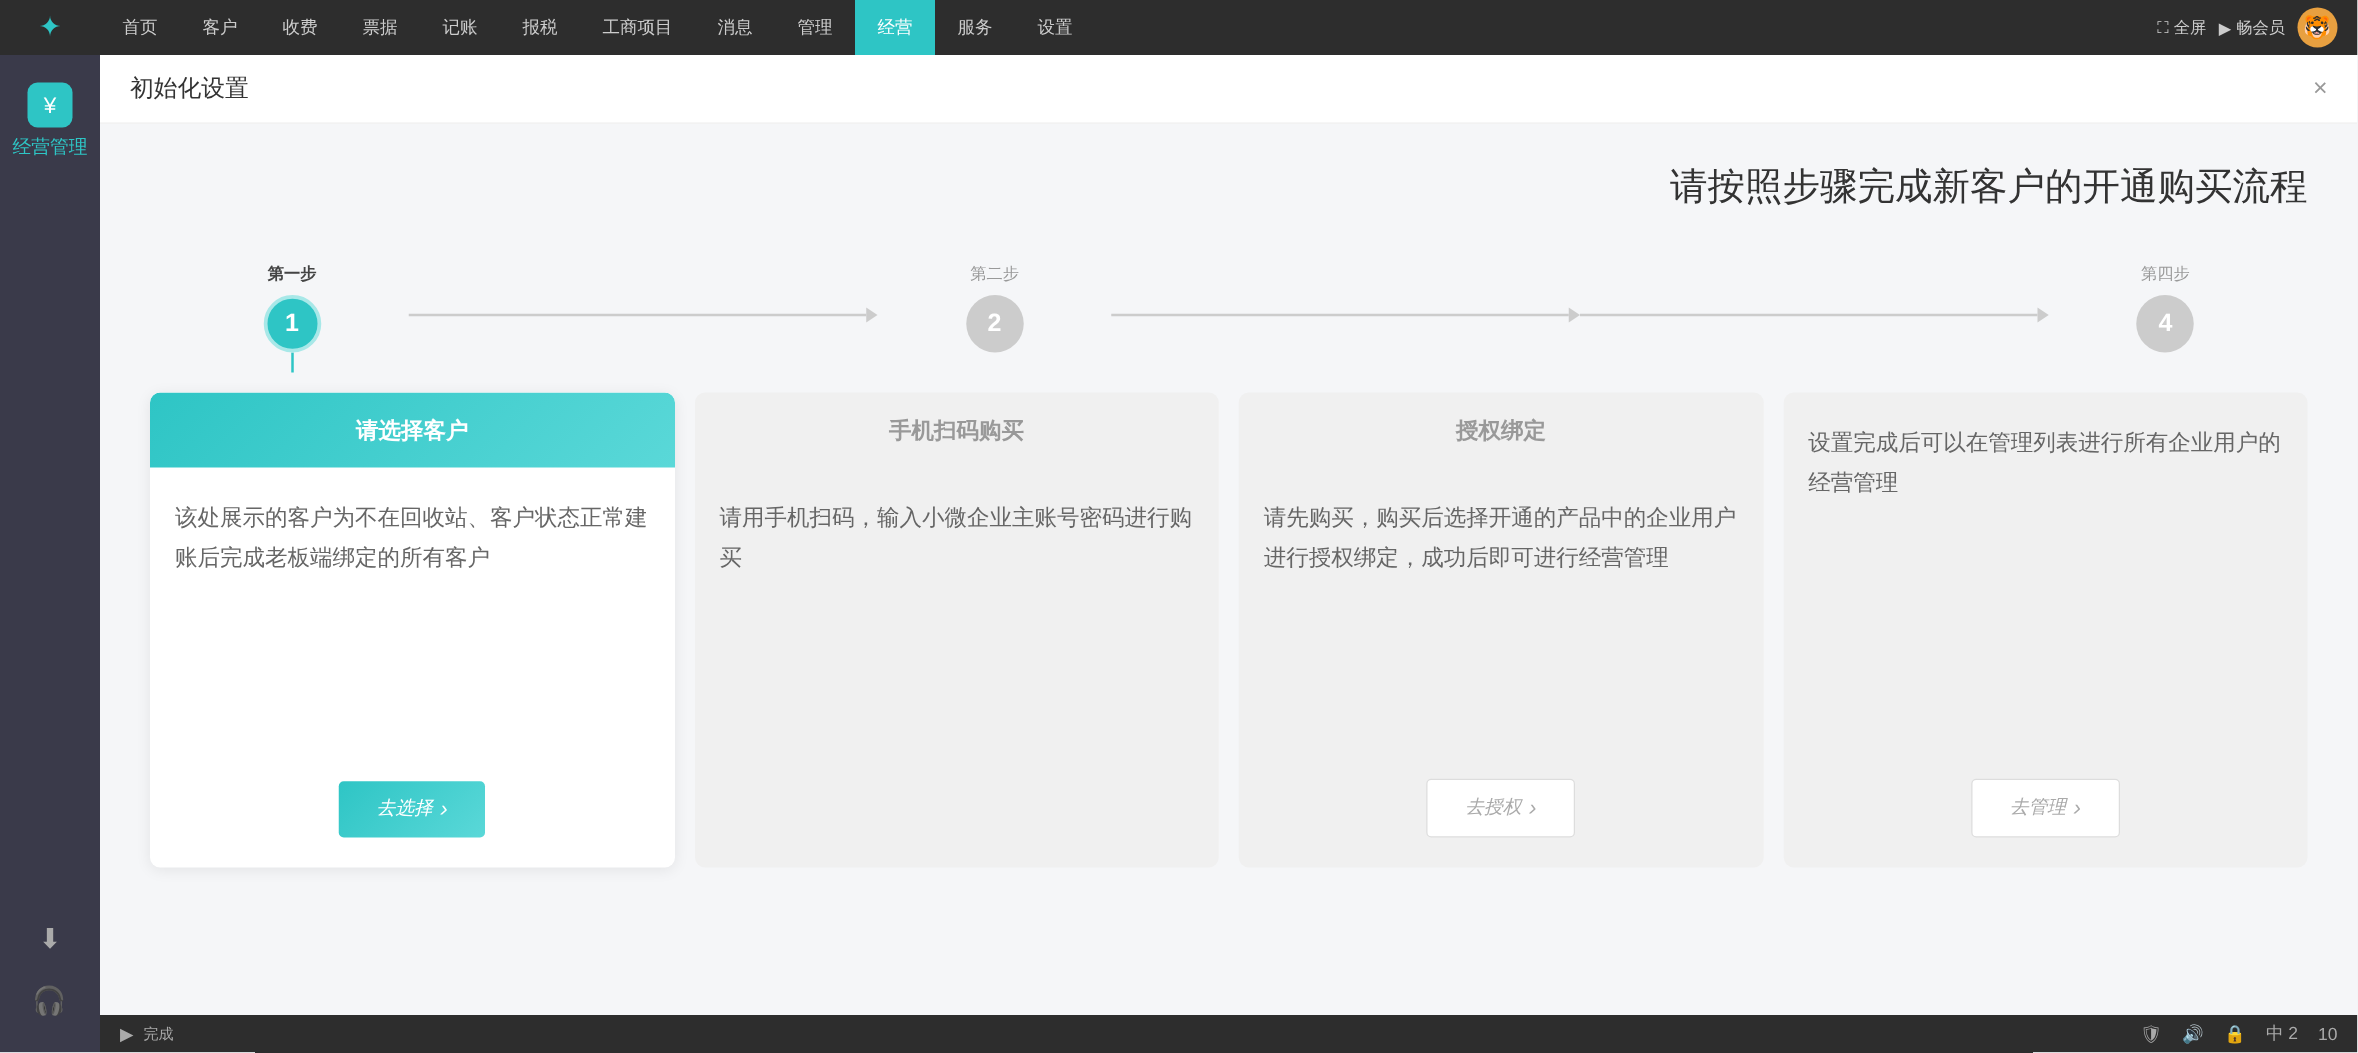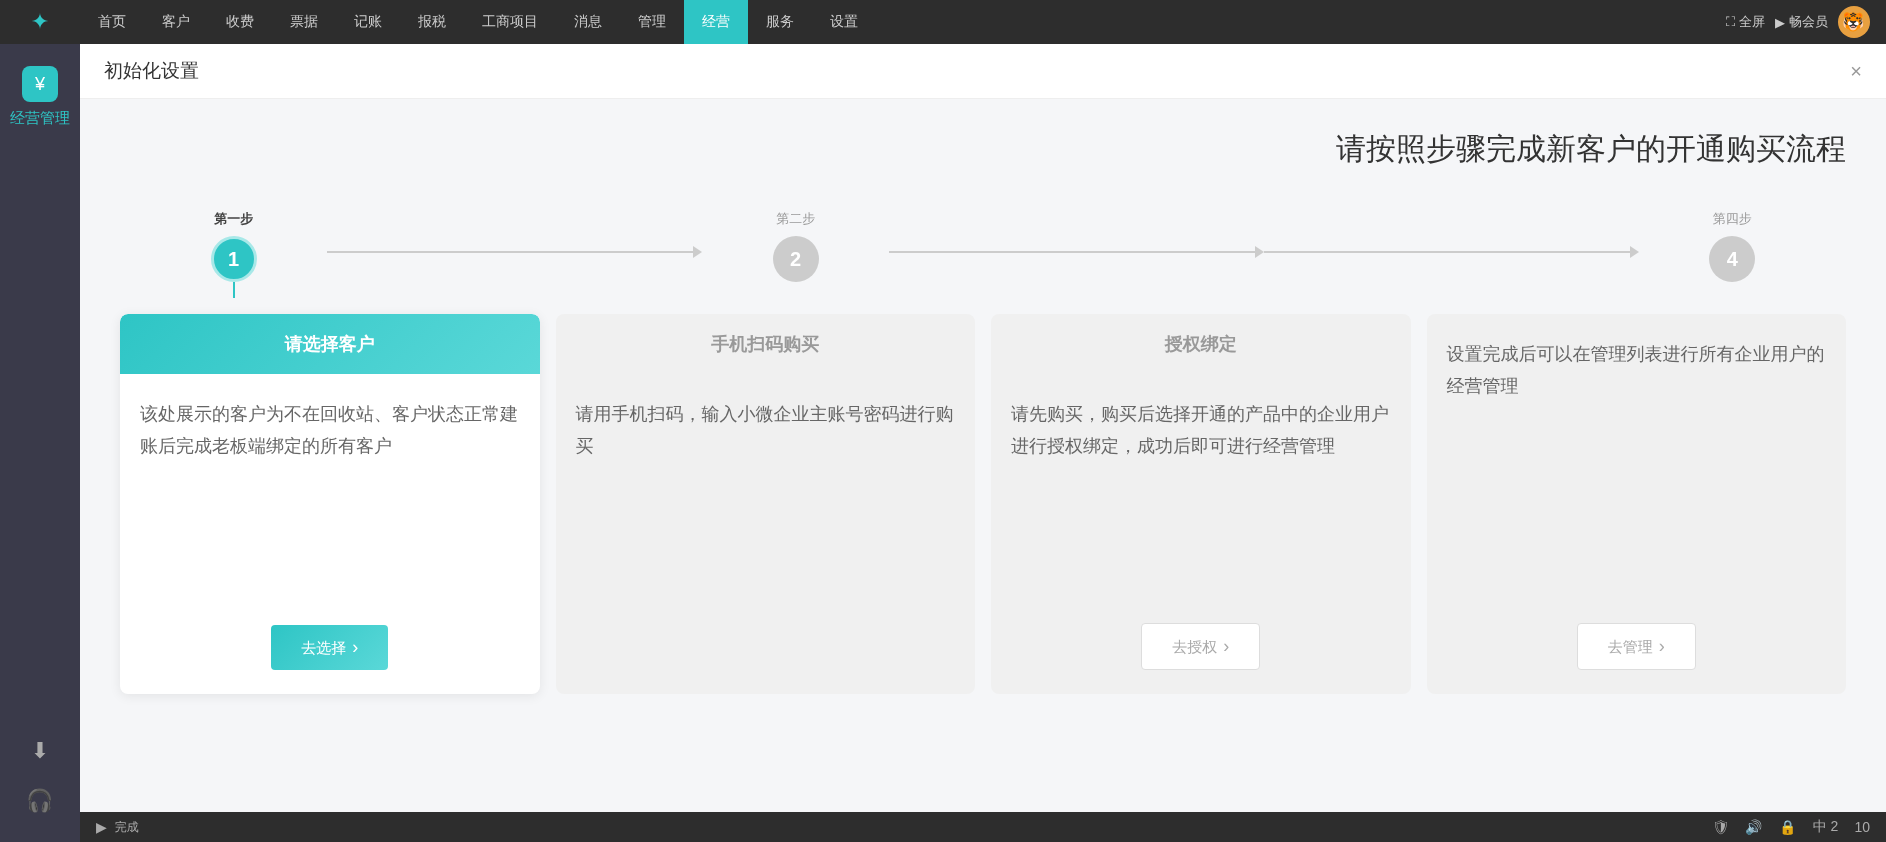--- a/index.html
+++ b/index.html
@@ -212,22 +212,23 @@
       justify-content: center;
     }
 
     .action-btn {
       padding: 12px 30px;
       border-radius: 4px;
       font-size: 15px;
       cursor: pointer;
       border: none;
       display: flex;
-      align-items: flex-end;
+      align-items: flex-start;
       gap: 6px;
+      font-style: italic;
     }
     .action-btn.primary {
       background: linear-gradient(135deg, #2ec5c5, #5ad8d8);
       color: #fff;
     }
     .action-btn.secondary {
       background: #fff;
       color: #aaa;
       border: 1px solid #ddd;
     }

